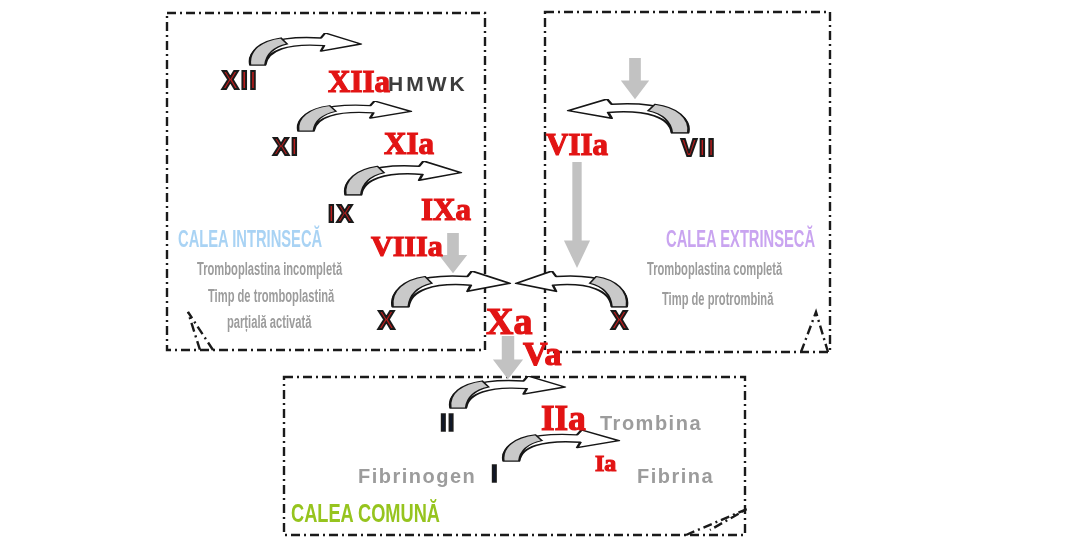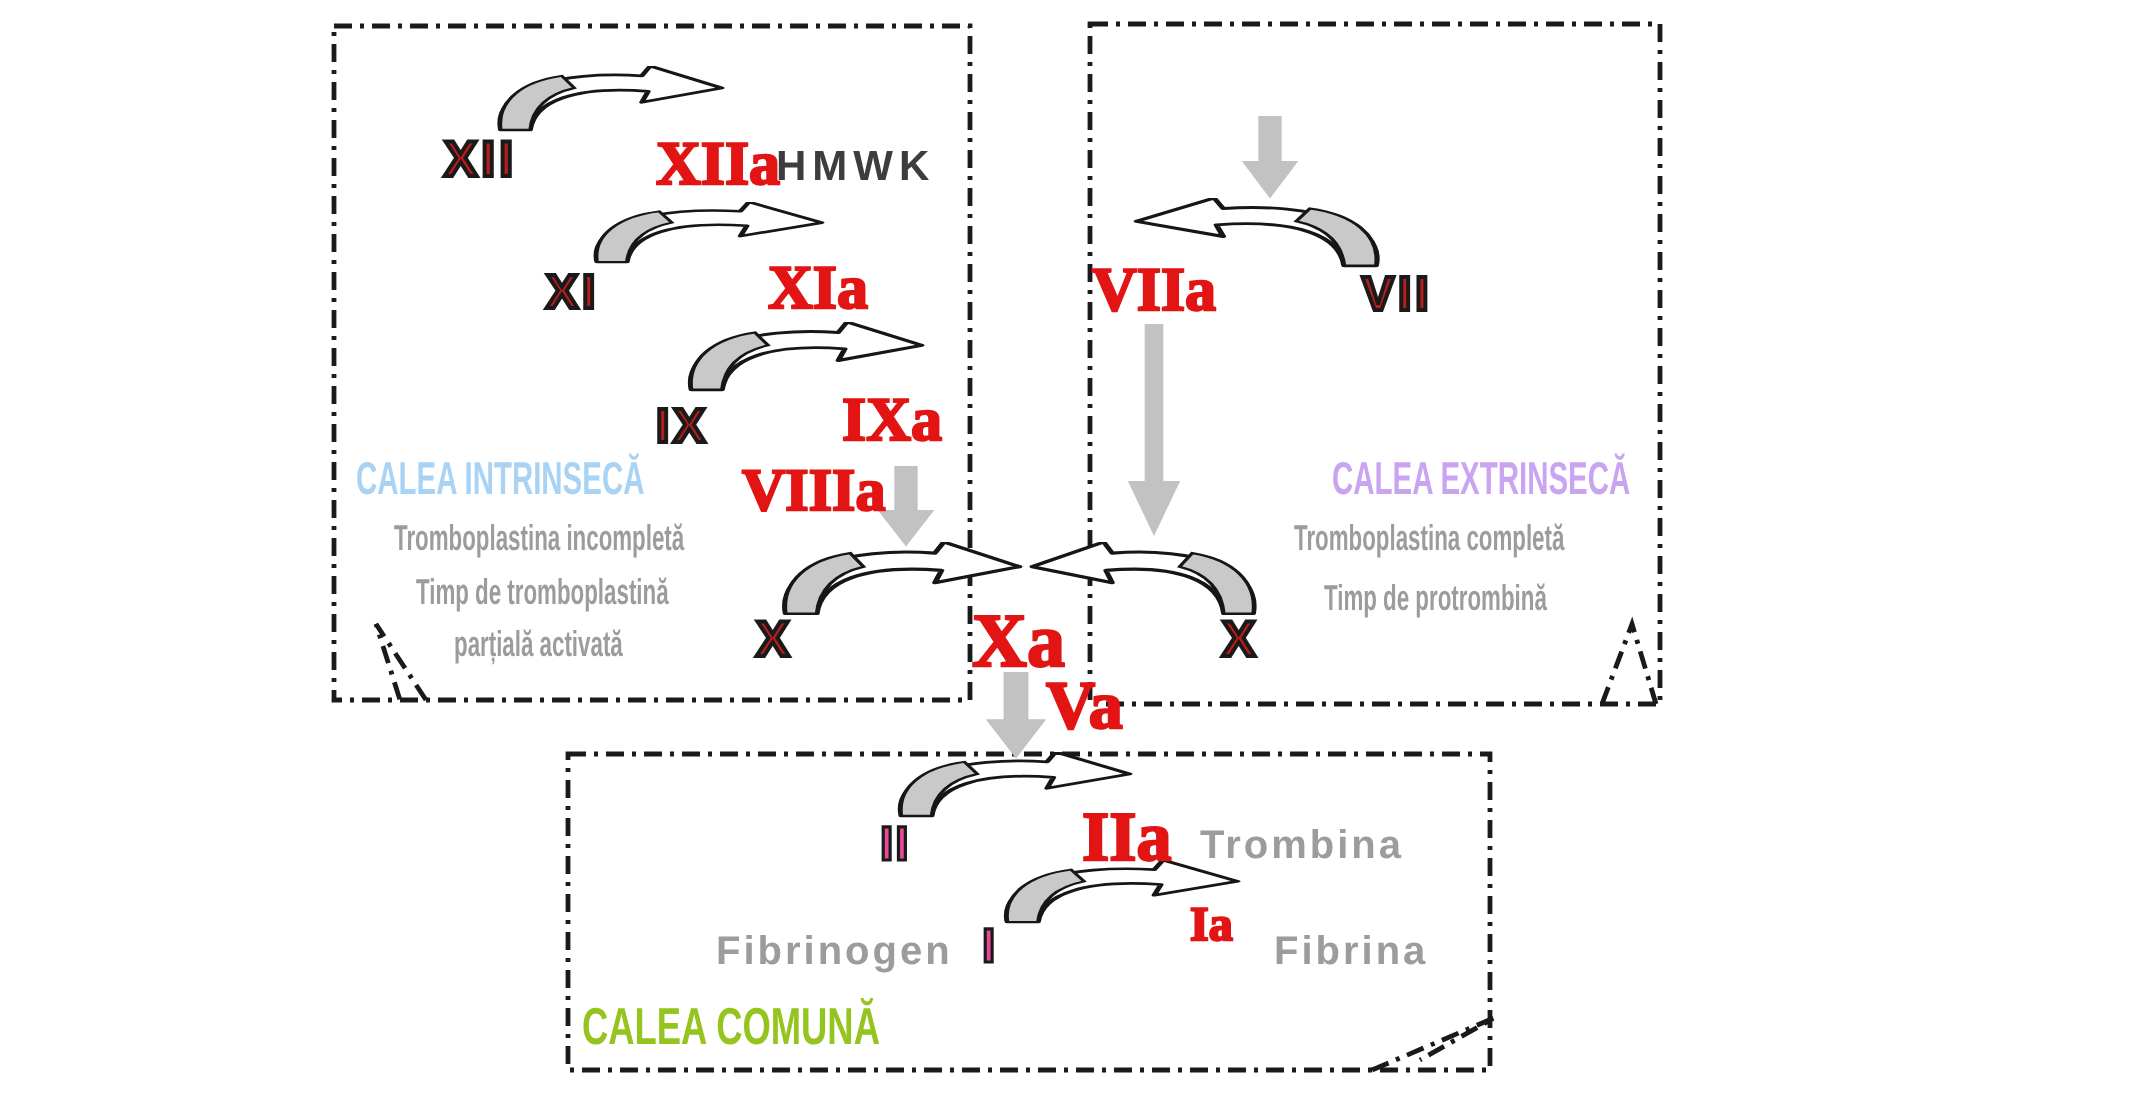--- a/index.html
+++ b/index.html
@@ -5,21 +5,21 @@
   html,body{margin:0;padding:0;background:#ffffff;}
   .canvas{position:relative;width:1076px;height:556px;background:#fff;overflow:hidden;
           font-family:"Liberation Sans", sans-serif;}
   .pos{position:absolute;white-space:nowrap;line-height:1;}
   svg.pos{display:block;}
   .borders{position:absolute;left:0;top:0;z-index:0;}
   .arrow{z-index:1;}
   .txt{z-index:2;}
   .red{color:#e21414;font-weight:bold;-webkit-text-stroke:1.2px #e21414;z-index:3;font-family:Liberation Serif, serif;}
   .numeral{color:#b91c1c;font-weight:bold;-webkit-text-stroke:2px #1a1a1a;letter-spacing:2px;}
-  .numeral-sm{color:#ec4899;font-weight:bold;-webkit-text-stroke:1.6px #1a1a1a;letter-spacing:1px;}
+  .numeral-sm{color:#0f172a;font-weight:bold;-webkit-text-stroke:1.6px #1a1a1a;letter-spacing:1px;}
   .graylbl{color:#9c9c9c;font-weight:bold;letter-spacing:1.5px;}
   .darklbl{color:#3d3d3d;font-weight:bold;letter-spacing:1px;}
   .note{color:#9c9c9c;font-weight:bold;font-size:18px;transform:scaleX(0.62);transform-origin:0 50%;}
   .heading{font-weight:bold;font-size:23px;transform:scaleX(0.64);transform-origin:0 50%;}
   .h-intrinsic{color:#a9d3f4;}
   .h-extrinsic{color:#c9a4f0;}
   .h-common{color:#96c41e;font-size:26px;transform:scaleX(0.70);}
   .mir{transform:scaleX(-1);}
 </style>
 </head>

